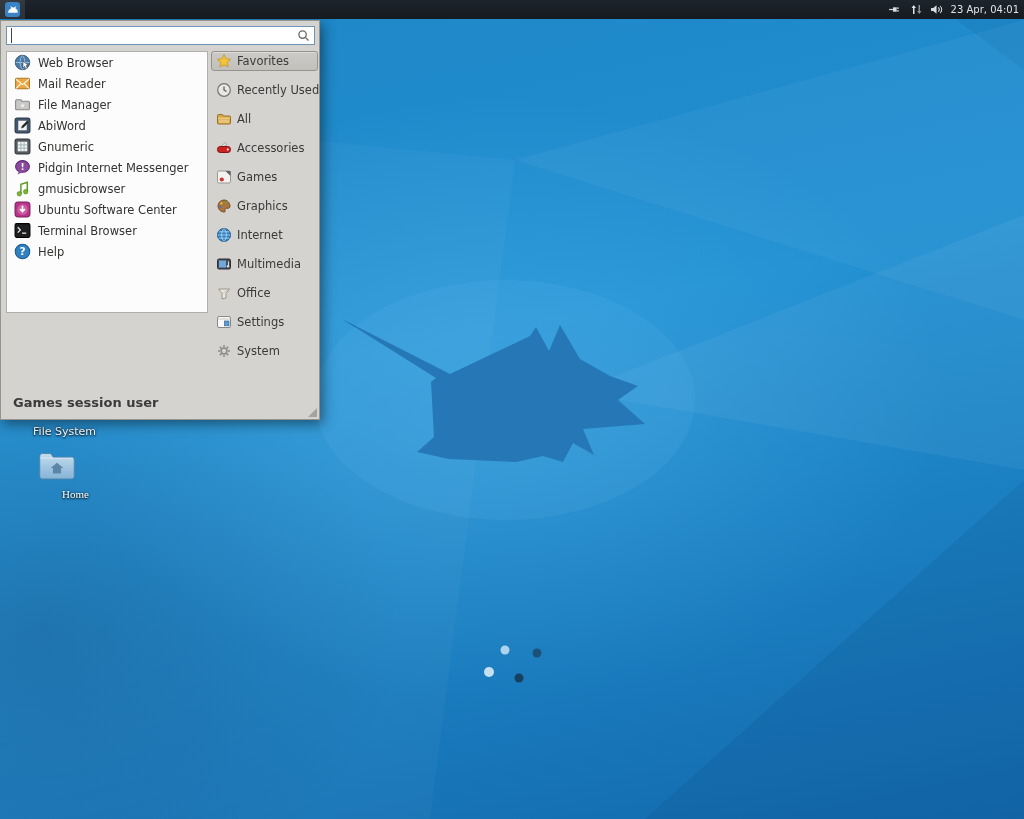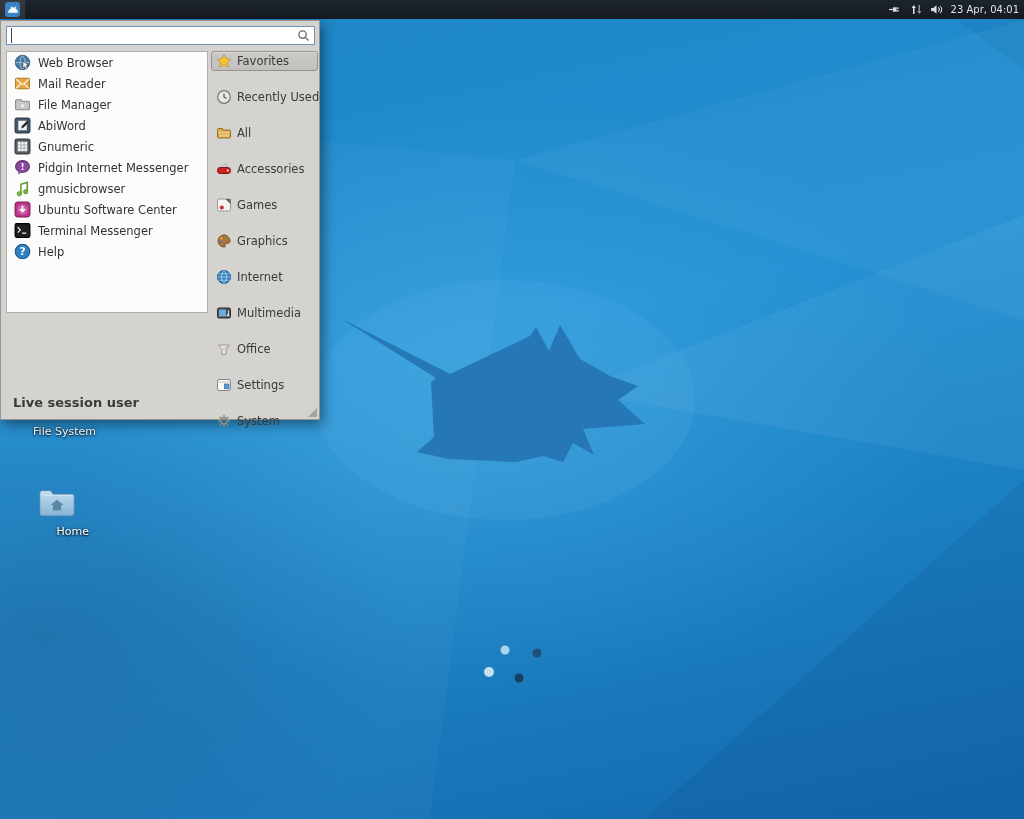--- a/index.html
+++ b/index.html
@@ -49,21 +49,21 @@
     background:#fcfcfc; border:1px solid #b1afab; overflow:hidden;
   }
   .app-row {
     height:21px; display:flex; align-items:center; gap:7px;
     padding-left:7px; font-size:11.5px; color:#333330; cursor:pointer;
     white-space:nowrap;
   }
   #cat-list { position:absolute; left:210px; top:30px; width:107px; }
   .cat-row {
     height:20px; display:flex; align-items:center; gap:5px;
-    padding:0 4px; margin-bottom:16px; font-size:11.5px; color:#3a3a38;
+    padding:0 4px; margin-bottom:9px; font-size:11.5px; color:#3a3a38;
     border:1px solid transparent; border-radius:3px; cursor:pointer;
     white-space:nowrap;
   }
   .cat-row.selected {
     background:linear-gradient(#cccac7,#c2c0bc);
     border-color:#96938d;
     box-shadow:inset 0 1px 0 rgba(255,255,255,0.35);
   }
   .cat-row.gap { margin-top:4px; }
   .icn { width:17px; height:17px; display:inline-flex; flex:none; }
@@ -79,21 +79,21 @@
   #resize-grip {
     position:absolute; right:2px; bottom:2px; width:0; height:0; cursor:nwse-resize;
     border-left:9px solid transparent; border-bottom:9px solid #a5a3a0;
   }
   
   .desk-label {
     color:#fff; font-size:11px; text-align:right;
     text-shadow:0 1px 2px rgba(0,0,0,0.9), 0 0 3px rgba(0,0,0,0.6);
   }
   #fs-icon { position:absolute; left:18px; top:425px; width:78px; z-index:5; }
-  #home-icon { position:absolute; left:25px; top:486px; width:64px; z-index:5; cursor:pointer; }
+  #home-icon { position:absolute; left:25px; top:449px; width:64px; z-index:5; cursor:pointer;font-family:Liberation Serif, serif; }
   #home-icon .fold { display:block; margin:0 auto; width:40px; height:34px; }
 </style>
 </head>
 <body>
 
 <svg id="wallpaper" viewBox="0 0 1024 819" preserveAspectRatio="none">
 
   <polygon points="515,160 1024,20 1024,320" fill="rgba(255,255,255,0.045)"></polygon>
   <polygon points="0,110 515,160 430,819 0,819" fill="rgba(255,255,255,0.03)"></polygon>
   <polygon points="575,392 1024,215 1024,470" fill="rgba(255,255,255,0.05)"></polygon>
@@ -236,21 +236,21 @@
         <span>Ubuntu Software Center</span>
       </div>
       <div class="app-row">
         <span class="icn ">
           <svg viewBox="0 0 16 16">
             <rect x="1" y="1.5" width="14" height="13" rx="1.5" fill="#1c1e20" stroke="#000"></rect>
             <path d="M3.5 5L6 7.5 3.5 10" stroke="#e8e8e8" stroke-width="1.2" fill="none"></path>
             <path d="M7.5 10.5h4" stroke="#e8e8e8" stroke-width="1.2"></path>
           </svg>
         </span>
-        <span>Terminal Messenger</span>
+        <span>Terminal Browser</span>
       </div>
       <div class="app-row">
         <span class="icn ">
           <svg viewBox="0 0 16 16">
             <circle cx="8" cy="8" r="6.8" fill="#2f81c2" stroke="#1b5a8e"></circle>
             <text x="8" y="11.5" font-size="10" fill="#fff" text-anchor="middle" font-weight="bold">?</text>
           </svg>
         </span>
         <span>Help</span>
       </div>
@@ -360,21 +360,21 @@
             <g stroke="#8d8b87" stroke-width="1.5">
               <path d="M8 2v2.2M8 11.8V14M2 8h2.2M11.8 8H14M3.9 3.9l1.5 1.5M10.6 10.6l1.5 1.5M12.1 3.9l-1.5 1.5M5.4 10.6l-1.5 1.5"></path>
             </g>
           </svg>
         </span>
         <span>System</span>
       </div>
     </div>
 
   <div id="menu-footer">
-    <span id="session-user">Live session user</span>
+    <span id="session-user">Games session user</span>
     <div id="footer-buttons">
         <div class="fbtn">
           <svg viewBox="0 0 22 20">
             <rect x="1" y="2" width="20" height="16" rx="2.5" fill="#f5f4f2" stroke="#7a7874" stroke-width="1.2"></rect>
             <rect x="3.5" y="4.5" width="7" height="11" fill="#fff" stroke="#b8b6b2" stroke-width="0.8"></rect>
             <rect x="12" y="8.5" width="6.5" height="7" fill="#4a90d0" stroke="#2e6aa0" stroke-width="0.8"></rect>
           </svg>
         </div>
         <div class="fbtn">
           <svg viewBox="0 0 18 18">

